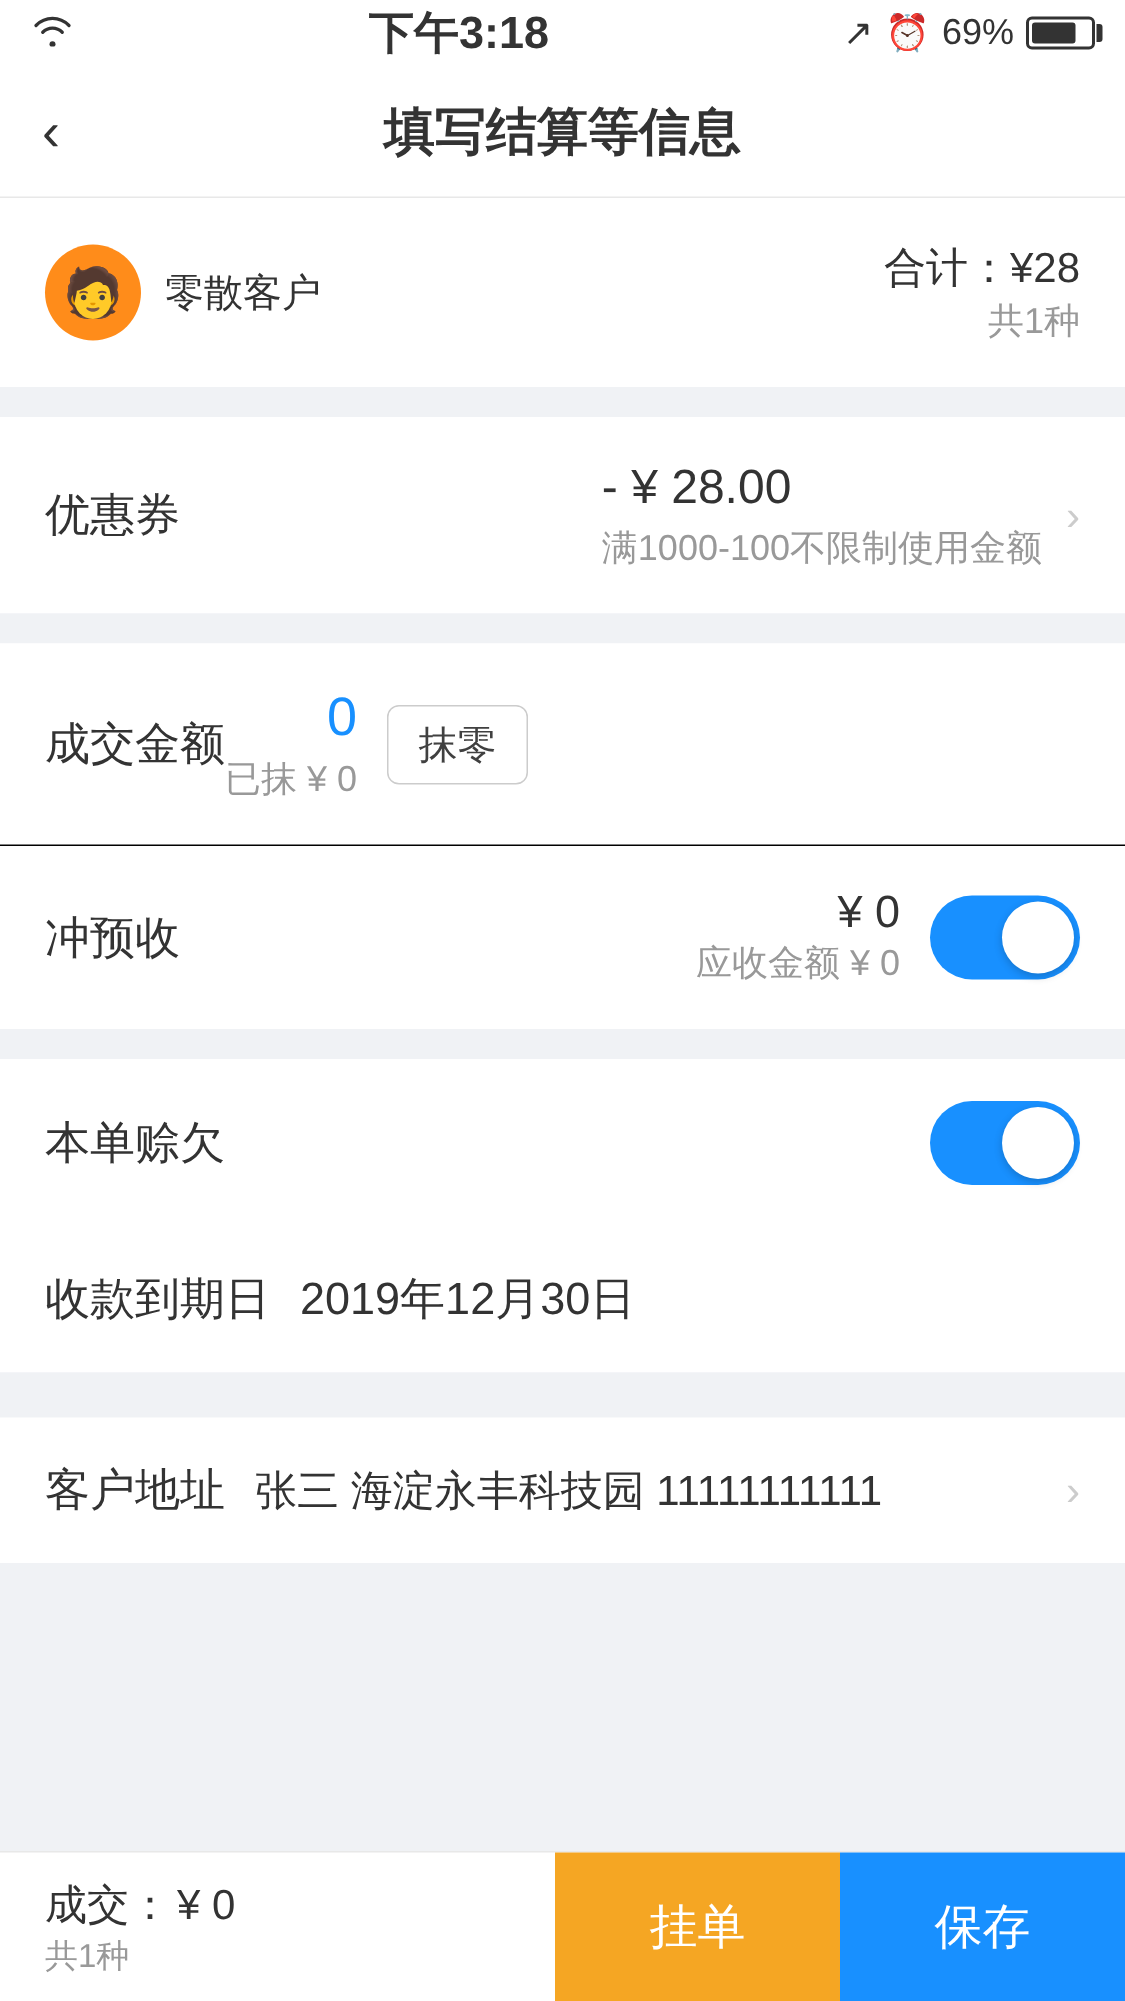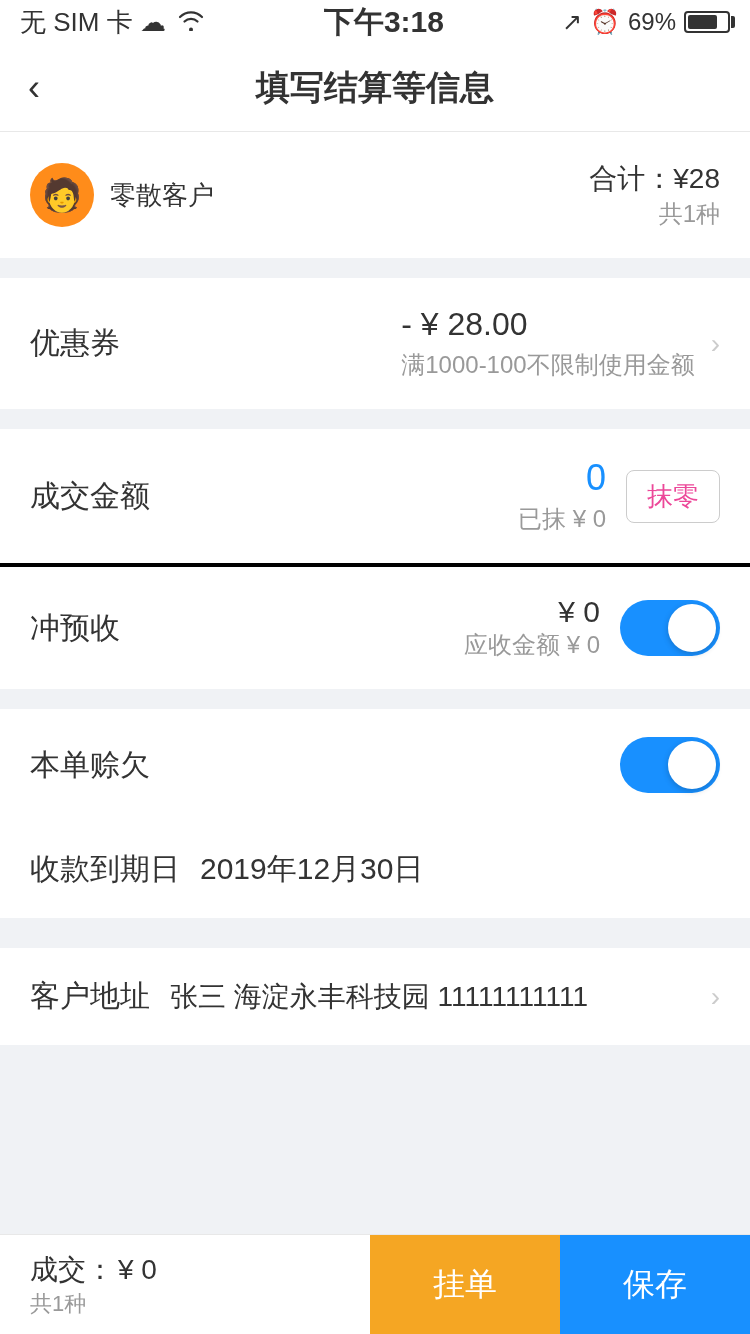--- a/index.html
+++ b/index.html
@@ -172,41 +172,41 @@
       color: #ccc;
       font-size: 28px;
     }
 
     
     .amount-row {
       background: #fff;
       padding: 28px 30px;
       display: flex;
       align-items: center;
-      justify-content: space-between;
-      border-bottom: 4px solid #000000;
+      justify-content: flex-start;
+      border-bottom: 1px solid #000000;
     }
     .amount-right {
       display: flex;
       align-items: center;
       gap: 20px;
     }
     .amount-input {
       font-size: 36px;
       color: #1890ff;
       font-weight: 500;
       min-width: 40px;
       text-align: right;
     }
     .round-zero-btn {
       border: 1px solid #ccc;
       border-radius: 8px;
       padding: 8px 20px;
       font-size: 26px;
-      color: #ec4899;
+      color: #404040;
       background: #fff;
       cursor: pointer;
     }
     .amount-sub {
       font-size: 24px;
       color: #999;
       text-align: right;
       margin-top: 4px;
     }
 
@@ -377,21 +377,20 @@
     }
     .btn-save {
       background: #1890ff;
     }
   </style>
 </head>
 <body>
 
 <div class="status-bar">
   <div class="status-left">
-    <span>无 SIM 卡 ☁</span>
     <span>
       <svg width="30" height="22" viewBox="0 0 30 22" fill="none">
         <path d="M15 18.5a2 2 0 1 1 0 4 2 2 0 0 1 0-4z" fill="#333"></path>
         <path d="M8.5 12.5c1.7-1.7 4-2.7 6.5-2.7s4.8 1 6.5 2.7" stroke="#333" stroke-width="2.2" fill="none" stroke-linecap="round"></path>
         <path d="M4 8c2.9-2.9 6.8-4.7 11-4.7s8.1 1.8 11 4.7" stroke="#333" stroke-width="2.2" fill="none" stroke-linecap="round"></path>
       </svg>
     </span>
   </div>
   <div class="status-center">下午3:18</div>
   <div class="status-right">

